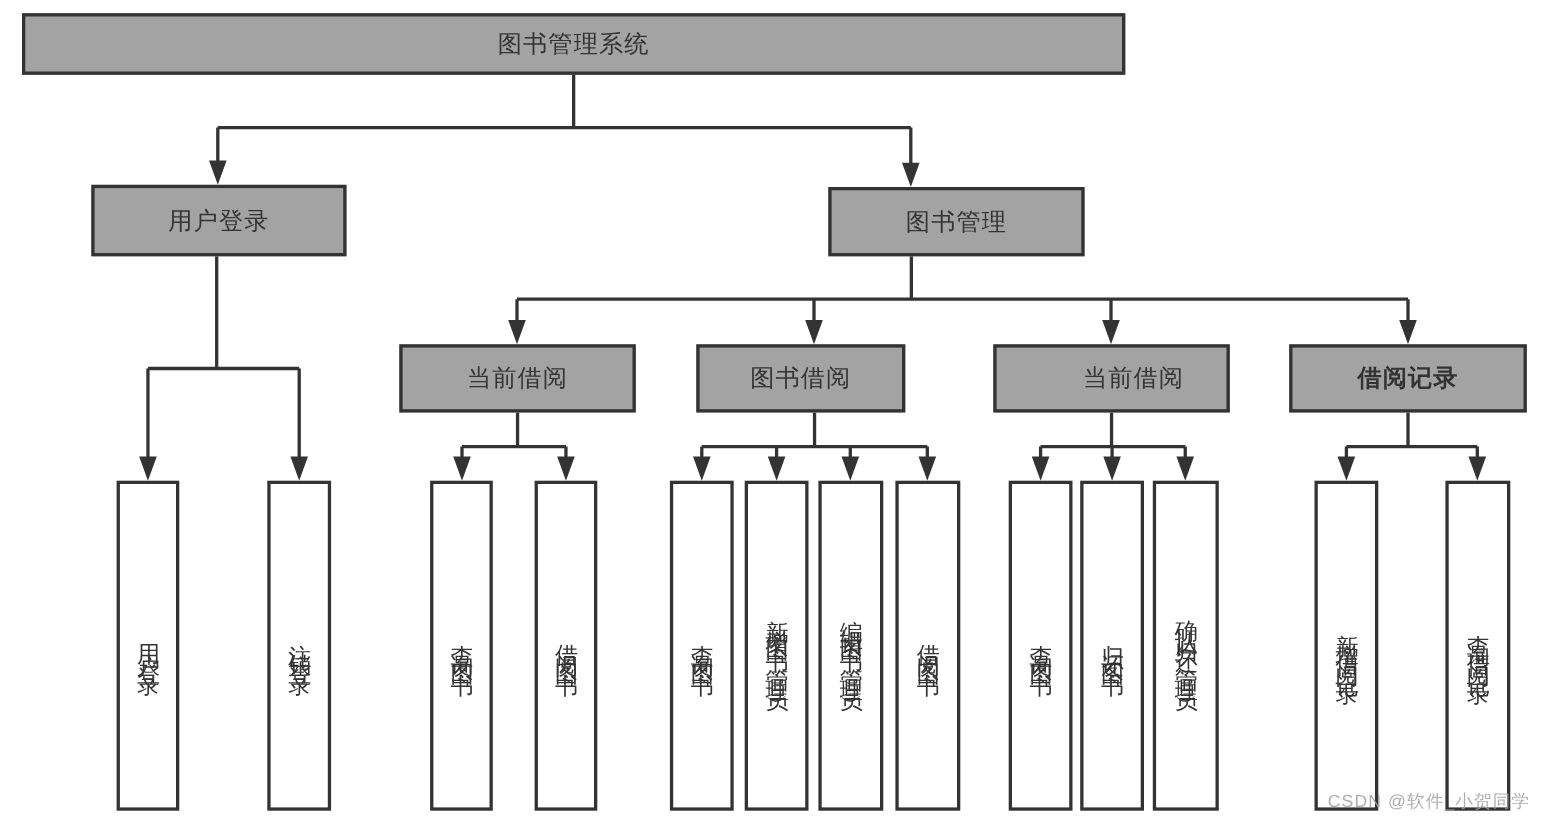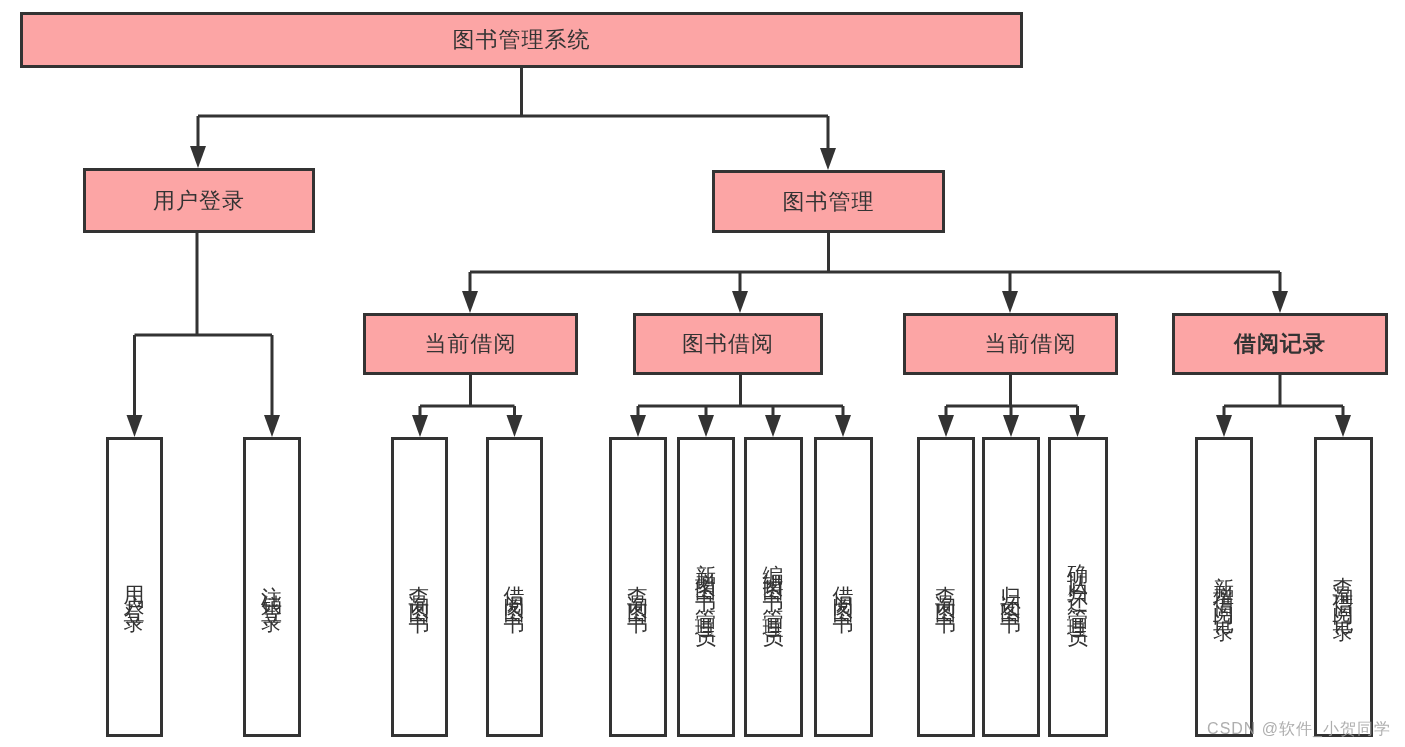--- a/index.html
+++ b/index.html
@@ -17,21 +17,21 @@
   }
   .connectors {
     position: absolute;
     left: 0;
     top: 0;
     z-index: 1;
   }
   .hbox {
     position: absolute;
     box-sizing: border-box;
-    background: #fca5a5;
+    background: #a3a3a3;
     border: 3px solid #333333;
     display: flex;
     align-items: center;
     justify-content: center;
     font-size: 22px;
     color: #333333;
     z-index: 2;
     letter-spacing: 1px;
   }
   .vbox {
@@ -101,21 +101,21 @@
     </g>
   </svg>
 
   <div class="hbox" style="left:20px; top:12px; width:1003px; height:56px;">
     <span>图书管理系统</span>
   </div>
 
   <div class="hbox" style="left:83px; top:168px; width:232px; height:65px;">
     <span>用户登录</span>
   </div>
-  <div class="hbox" style="left:712px; top:170px; width:233px; height:63px;font-family:Liberation Mono, monospace;">
+  <div class="hbox" style="left:753px; top:170px; width:233px; height:63px;font-family:Liberation Mono, monospace;">
     <span>图书管理</span>
   </div>
 
   <div class="hbox" style="left:363px; top:313px; width:215px; height:62px;">
     <span>当前借阅</span>
   </div>
   <div class="hbox" style="left:633px; top:313px; width:190px; height:62px;">
     <span>图书借阅</span>
   </div>
   <div class="hbox" style="left:903px; top:313px; width:215px; height:62px;padding-left:40px;">

